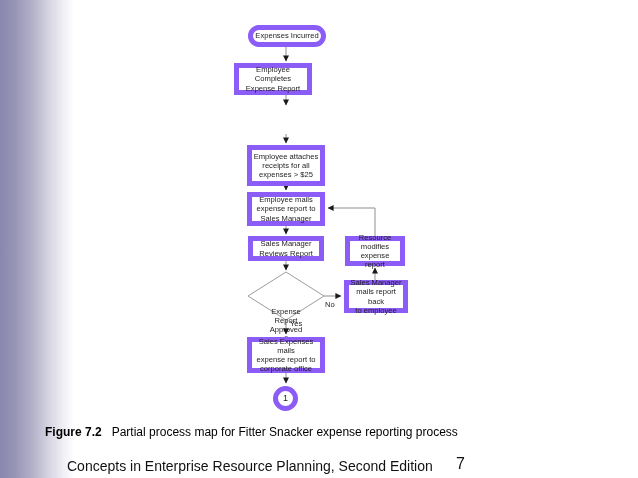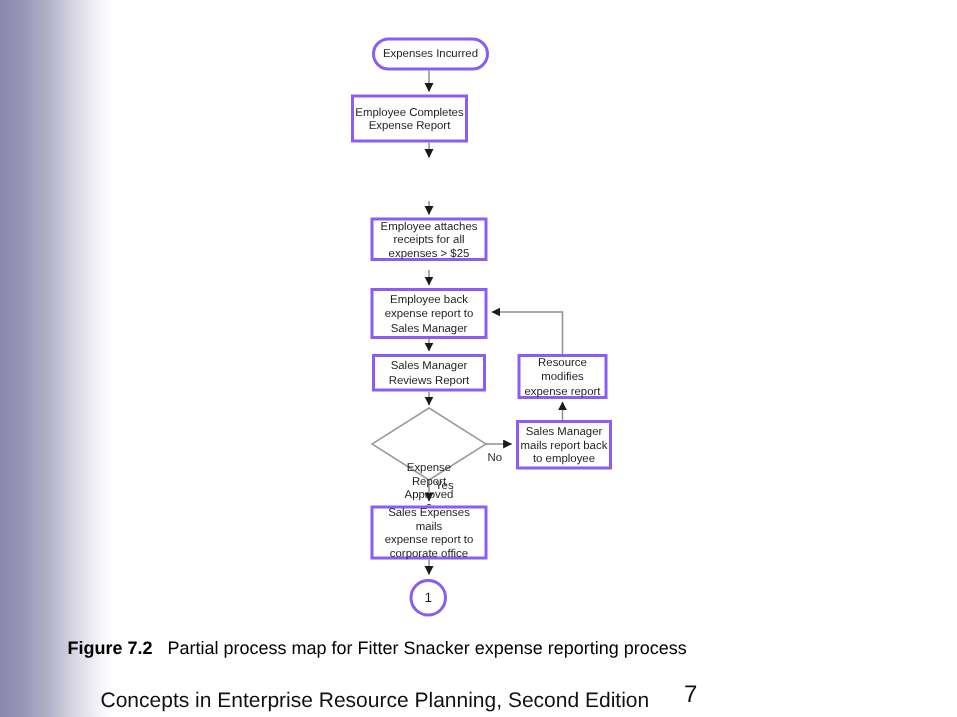--- a/index.html
+++ b/index.html
@@ -26,21 +26,21 @@
     position: absolute;
     left: 0; top: 0;
     width: 638px; height: 478px;
     z-index: 1;
   }
   .node {
     position: absolute;
     z-index: 2;
     box-sizing: border-box;
     background: #ffffff;
-    border: 2px solid #8b5cf6;
+    border: 5px solid #8b5cf6;
     display: flex;
     align-items: center;
     justify-content: center;
     text-align: center;
   }
   .node-label {
     font-size: 7.6px;
     line-height: 1.22;
     color: #1d1d1d;
     white-space: pre-line;
@@ -126,28 +126,28 @@
   <div class="node terminator" style="left:248px;top:25px;width:78px;height:22px">
     <span class="node-label">Expenses Incurred</span>
   </div>
 
   <div class="node" style="left:234px;top:63px;width:78px;height:32px">
     <span class="node-label">Employee Completes
 Expense Report</span>
   </div>
 
 
-  <div class="node" style="left:247px;top:145px;width:78px;height:29px">
+  <div class="node" style="left:247px;top:145px;width:78px;height:41px">
     <span class="node-label">Employee attaches
 receipts for all
 expenses &gt; $25</span>
   </div>
 
   <div class="node" style="left:247px;top:192px;width:78px;height:34px">
-    <span class="node-label">Employee back
+    <span class="node-label">Employee mails
 expense report to
 Sales Manager</span>
   </div>
 
   <div class="node" style="left:248px;top:236px;width:76px;height:25px">
     <span class="node-label">Sales Manager
 Reviews Report</span>
   </div>
 
   <div class="node" style="left:345px;top:236px;width:60px;height:30px">

